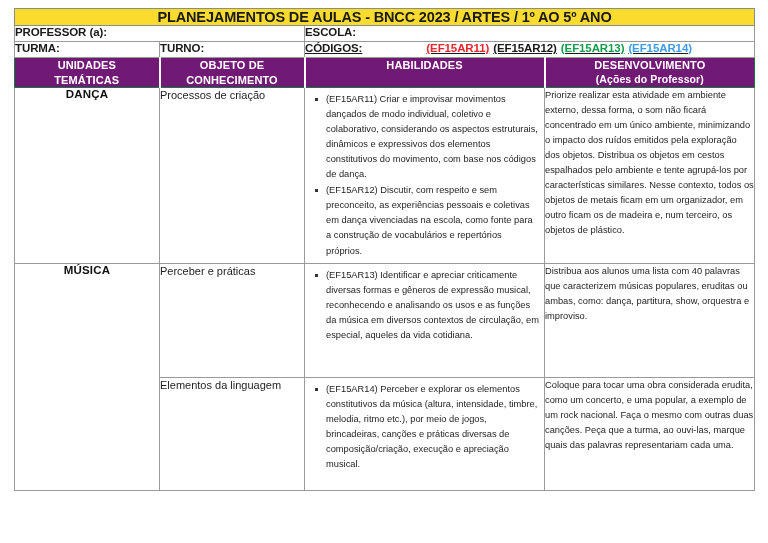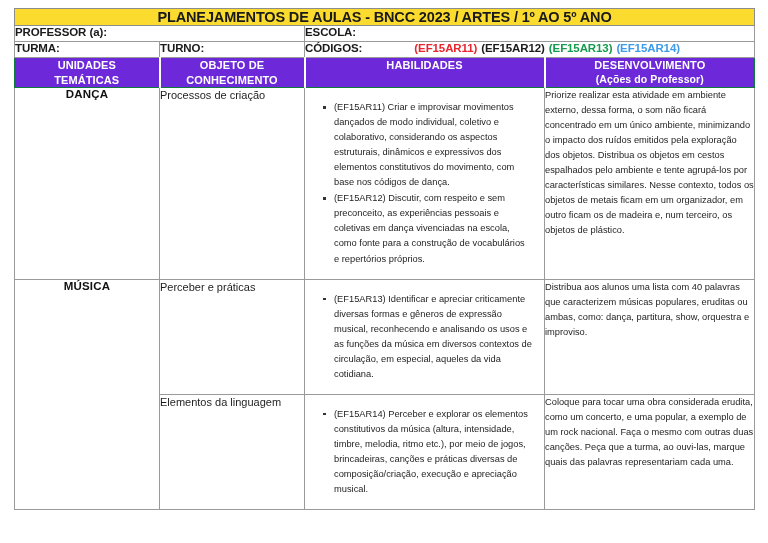--- a/index.html
+++ b/index.html
@@ -55,36 +55,37 @@
     color: #1a1a1a;
     padding: 5px 0 5px 7px;
     letter-spacing: -0.1px;
     height: 15px;
     white-space: nowrap;
     overflow: hidden;
   }
   .codes-line {
     display: flex;
     align-items: flex-start;
-    gap: 0;
+    gap: 12px;
+    text-decoration: underline;
   }
   .codes-label { flex: 0 0 auto; }
   .codes-list {
     flex: 1 1 auto;
     padding-left: 52px;
     font-size: 11.5px;
     font-weight: bold;
     letter-spacing: -0.1px;
     white-space: nowrap;
   }
   .codes-list span { margin-right: 4px; }
 
   
   .head-cell {
-    background: #6d28d9;
+    background: #701a75;
     color: #ffffff;
     text-align: center;
     font-weight: bold;
     font-size: 11px;
     line-height: 1.32;
     letter-spacing: 0.1px;
     padding: 8px 4px 9px 4px;
     border-left: 2px solid #ffffff !important;
     border-right: 2px solid #ffffff !important;
     border-top: 1px solid #0E7A3C !important;
@@ -116,21 +117,21 @@
     line-height: 1.45;
   }
   .skills-cell {
     font-size: 9.3px;
     color: #1e1e1e;
     padding: 8px 10px 8px 6px;
     line-height: 1.62;
     vertical-align: top;
   }
   .skills-cell ul {
-    margin: 12px;
+    margin: 4px;
     padding-left: 17px;
     list-style: none;
   }
   .skills-cell li {
     position: relative;
     margin: 0 0 1px 0;
     text-align: left;
   }
   .skills-cell li::before {
     content: "";

